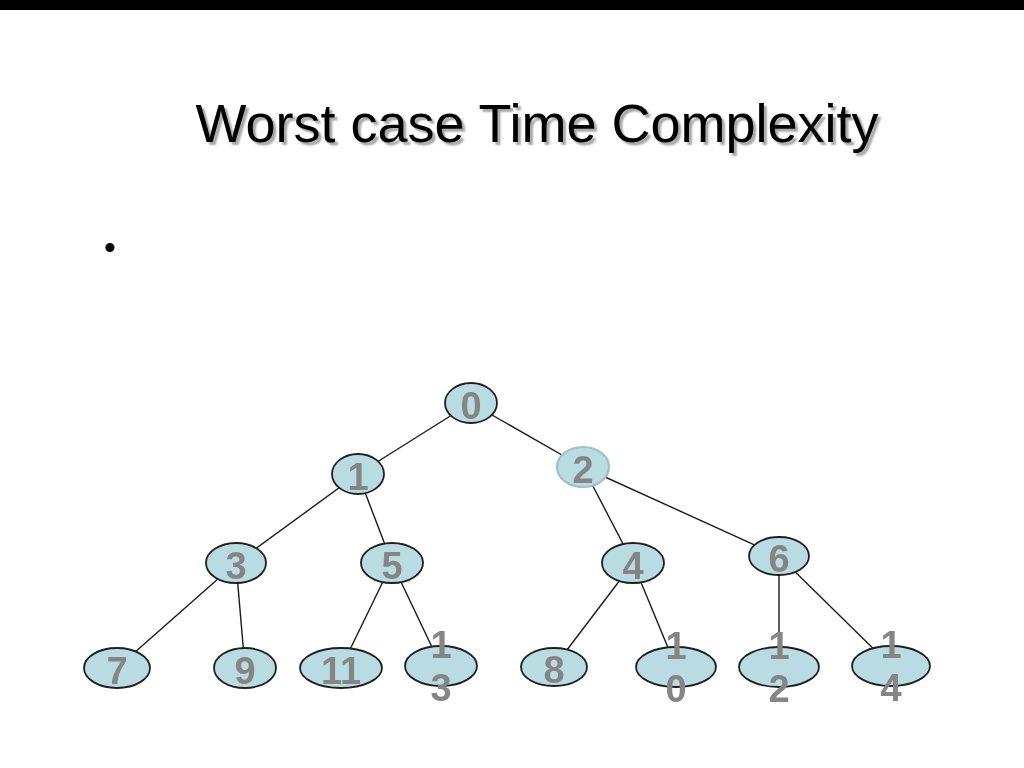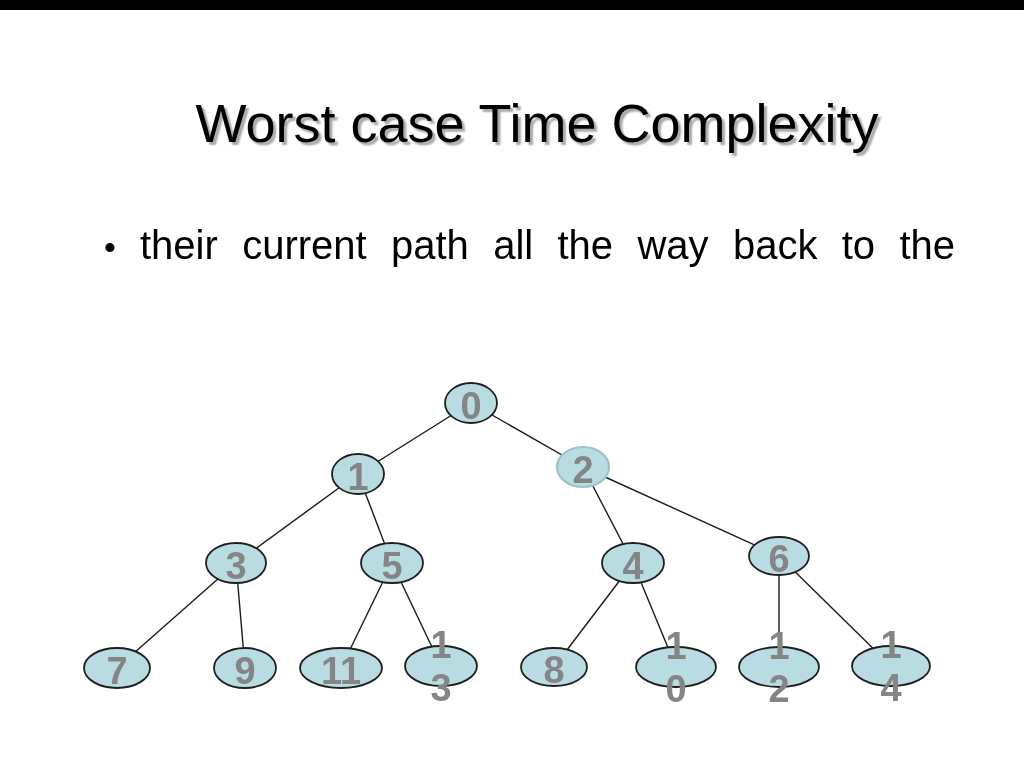--- a/index.html
+++ b/index.html
@@ -53,21 +53,20 @@
 </head>
 <body>
 
 <div class="top-bar"></div>
 
 <div class="slide-title">Worst case Time Complexity</div>
 
 <span class="bullet-marker">•</span>
 
 <div class="bullet-wrap">
-    <div class="bullet-line just"><span class="seg">their current path all the way back to the</span></div>
   </div>
 
 <svg class="tree-svg" id="tree-svg" viewBox="0 0 1024 768">
     <line x1="471" y1="403" x2="358" y2="474" stroke="#1a1a1a" stroke-width="1.4"></line>
     <line x1="471" y1="403" x2="583" y2="467" stroke="#1a1a1a" stroke-width="1.4"></line>
     <line x1="358" y1="474" x2="236" y2="563" stroke="#1a1a1a" stroke-width="1.4"></line>
     <line x1="358" y1="474" x2="392" y2="563" stroke="#1a1a1a" stroke-width="1.4"></line>
     <line x1="583" y1="467" x2="633" y2="563" stroke="#1a1a1a" stroke-width="1.4"></line>
     <line x1="583" y1="467" x2="779" y2="556" stroke="#1a1a1a" stroke-width="1.4"></line>
     <line x1="236" y1="563" x2="117" y2="668" stroke="#1a1a1a" stroke-width="1.4"></line>

